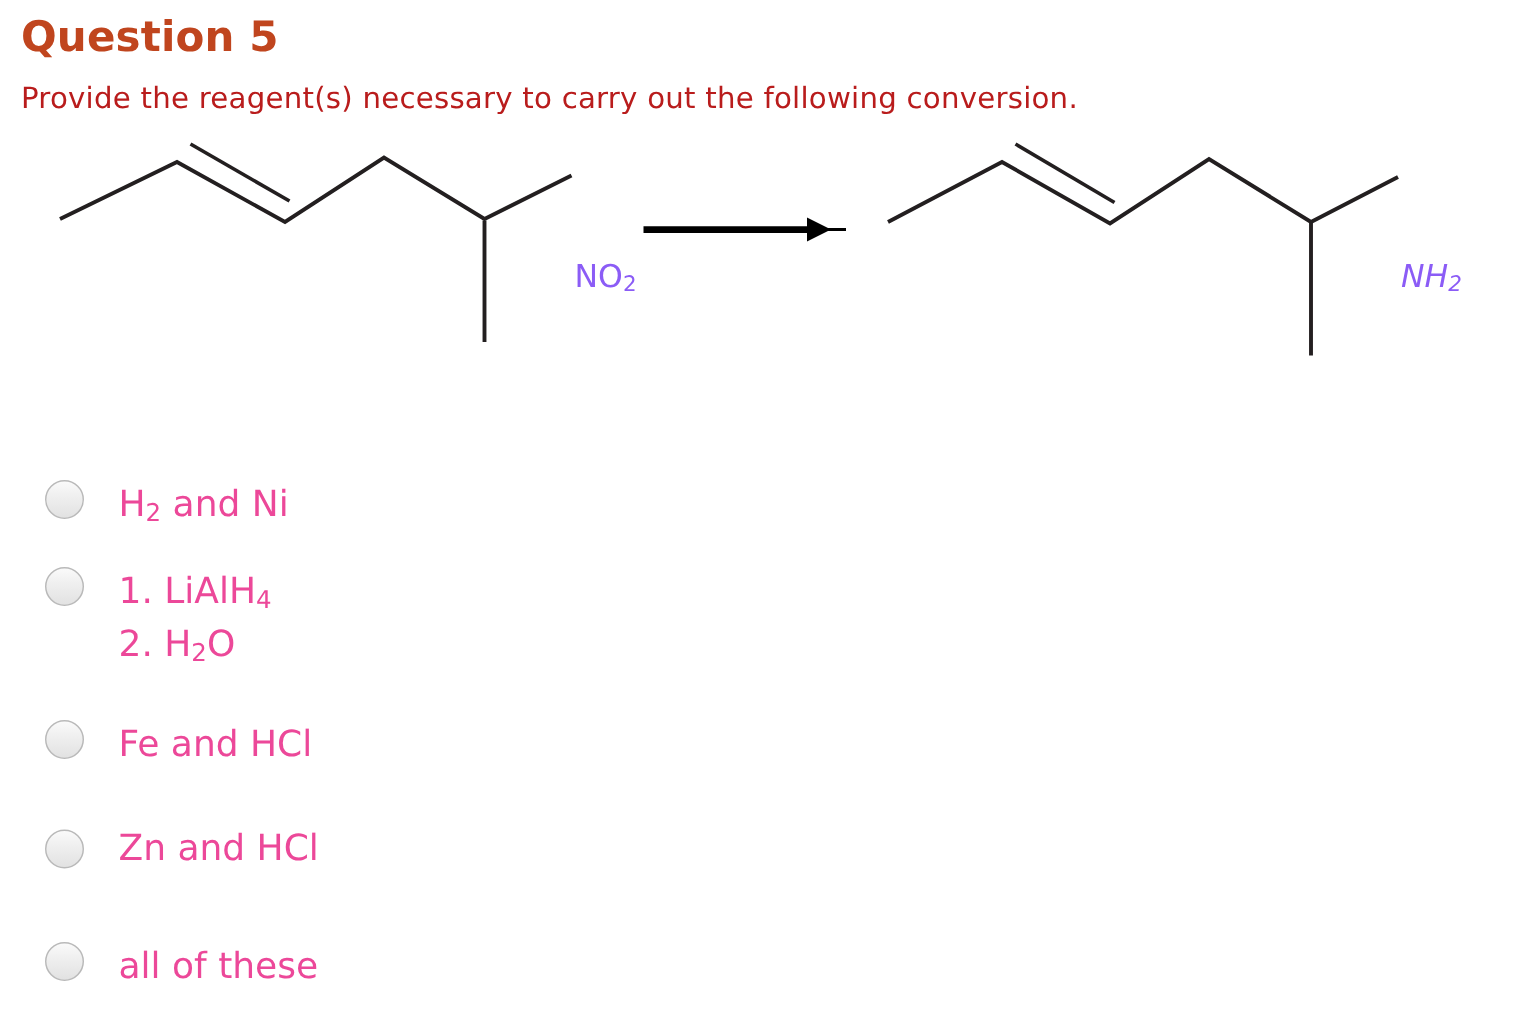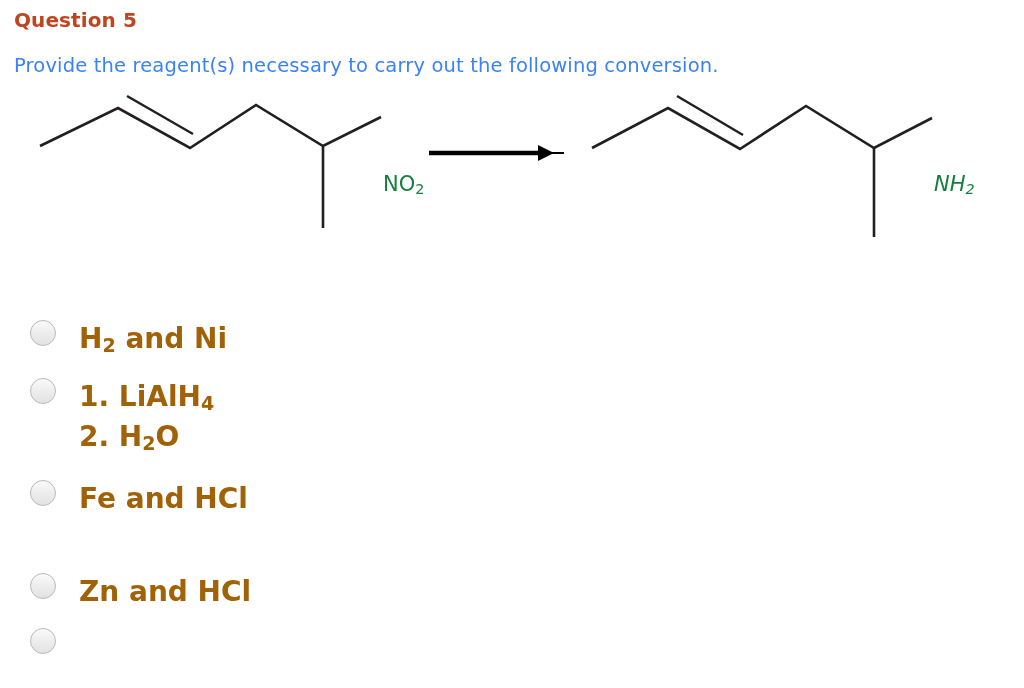--- a/index.html
+++ b/index.html
@@ -14,34 +14,34 @@
     position: relative;
     font-family: "DejaVu Sans", "Liberation Sans", sans-serif;
     color: #1a1a1a;
     overflow: hidden;
   }
 
   #question-title {
     position: absolute;
     left: 14px;
     top: 8px;
-    font-size: 20px;
+    font-size: 28px;
     font-weight: bold;
     color: #c0451e;
     letter-spacing: 0.1px;
     white-space: nowrap;
   }
 
   #question-prompt {
     position: absolute;
     left: 14px;
     top: 54px;
     font-size: 19.5px;
     font-weight: normal;
-    color: #3b82f6;
+    color: #b91c1c;
     white-space: nowrap;
     letter-spacing: 0.15px;
   }
 
   
   #reaction-scheme {
     position: absolute;
     left: 0;
     top: 84px;
     width: 1024px;
@@ -72,21 +72,21 @@
     stroke: none;
   }
   .arrow-tail {
     stroke: #000000;
     stroke-width: 2;
     fill: none;
   }
   .formula-label {
     position: absolute;
     font-size: 21px;
-    color: #15803d;
+    color: #8b5cf6;
     white-space: nowrap;
     font-family: "DejaVu Sans", "Liberation Sans", sans-serif;
   }
   .formula-label sub {
     font-size: 0.68em;
     vertical-align: -0.22em;
   }
 
   
   #answer-options {
@@ -106,25 +106,24 @@
     height: 26px;
     border-radius: 50%;
     border: 1px solid #b9b9b9;
     background: linear-gradient(to bottom, #fafafa 0%, #f0f0f0 38%, #e2e2e2 100%);
     box-sizing: border-box;
     flex: 0 0 auto;
     margin-top: 1px;
   }
   .option-label {
     margin-left: 23px;
-    font-size: 28px;
-    color: #a16207;
+    font-size: 24px;
+    color: #ec4899;
     line-height: 1.42;
     white-space: pre;
-    font-weight: bold;
   }
   .option-label sub {
     font-size: 0.68em;
     vertical-align: -0.22em;
   }
 </style>
 </head>
 <body>
 
 <div id="question-title">Question 5</div>
@@ -171,22 +170,23 @@
   <div class="option-row" style="top:77px;">
     <span class="radio"></span>
     <span class="option-label">1. LiAlH<sub>4</sub><br>2. H<sub>2</sub>O</span>
   </div>
 
   <div class="option-row" style="top:179px;">
     <span class="radio"></span>
     <span class="option-label">Fe and HCl</span>
   </div>
 
-  <div class="option-row" style="top:272px;">
+  <div class="option-row" style="top:248px;align-items:center;">
     <span class="radio"></span>
     <span class="option-label">Zn and HCl</span>
   </div>
 
   <div class="option-row" style="top:327px;">
     <span class="radio"></span>
+    <span class="option-label">all of these</span>
   </div>
 
 </div>
 
 </body></html>

